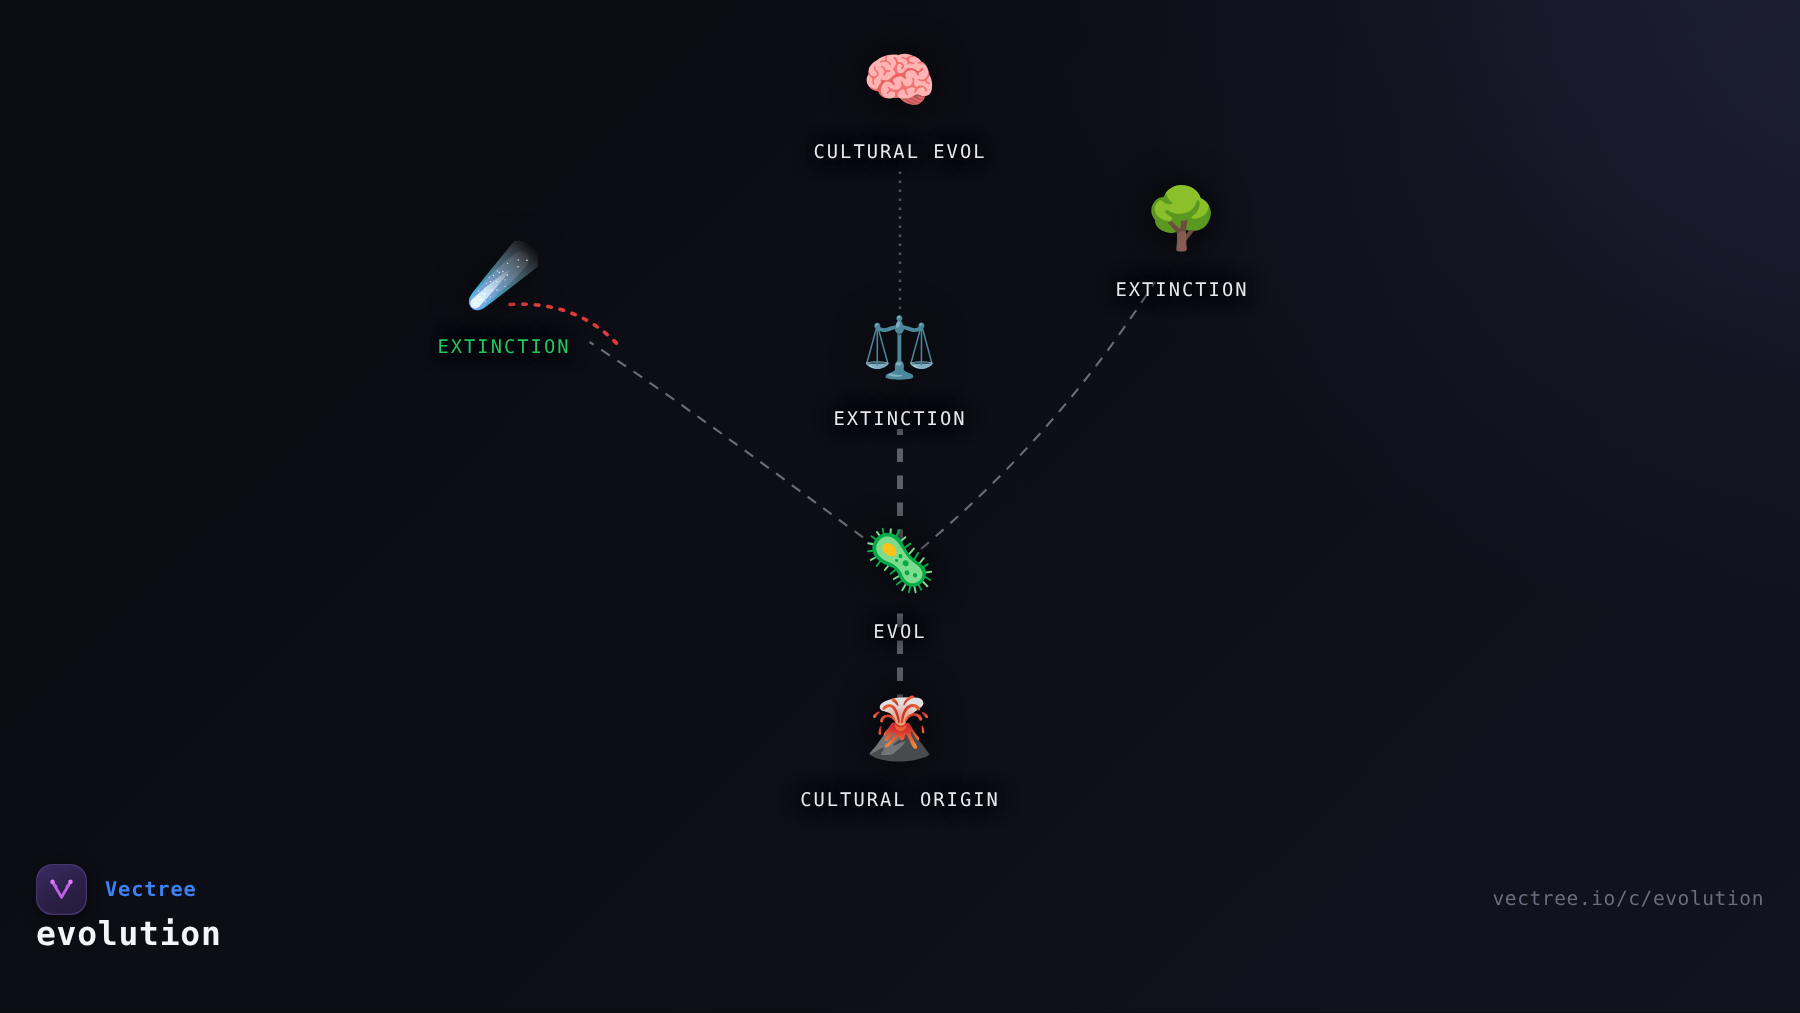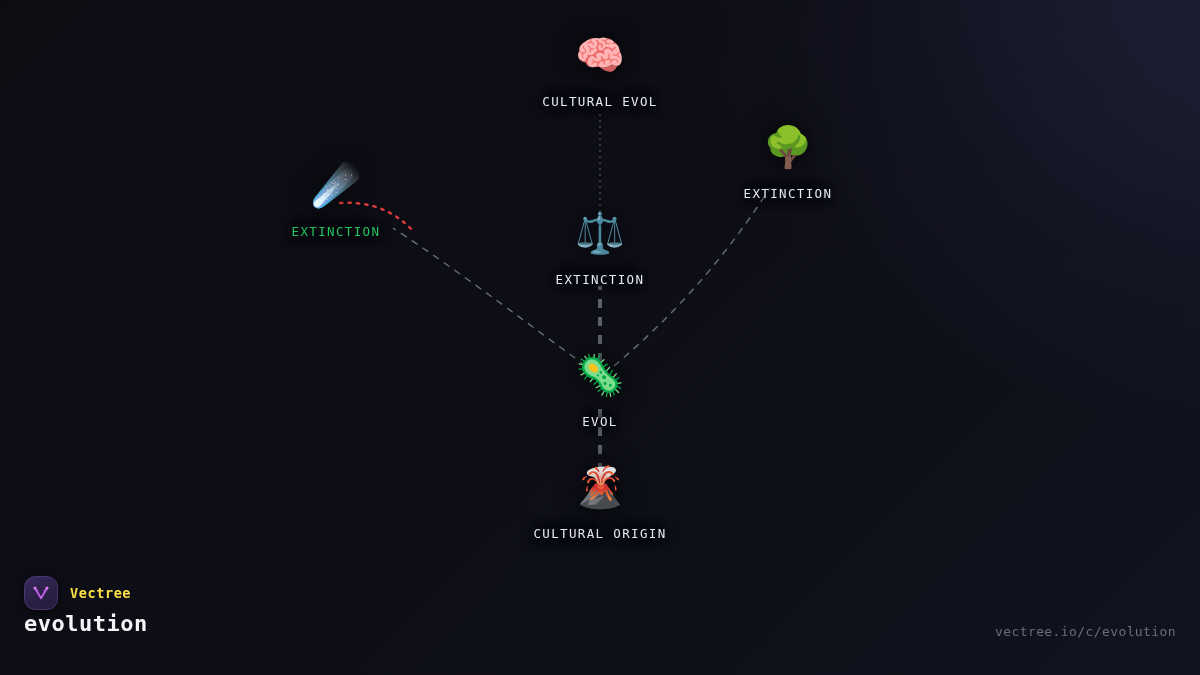--- a/index.html
+++ b/index.html
@@ -46,28 +46,28 @@
     display:flex; align-items:center; gap:12px;
   }
   #brand-logo {
     width:34px; height:34px; border-radius:11px;
     background:linear-gradient(150deg,#3b2a63 0%,#2a2045 55%,#241b3d 100%);
     border:1px solid #46356f;
     display:flex; align-items:center; justify-content:center;
     box-shadow:0 2px 8px rgba(0,0,0,0.55);
   }
   #brand-name {
-    font-size:13.5px; font-weight:bold; color:#fde047; letter-spacing:0.6px;
+    font-size:13.5px; font-weight:bold; color:#3b82f6; letter-spacing:0.6px;
   }
   #page-slug {
     position:absolute; left:24px; top:611px;
     font-size:22px; font-weight:bold; color:#f4f5f8; letter-spacing:0.5px;
   }
   #site-url {
-    position:absolute; right:24px; top:624px;
+    position:absolute; right:24px; top:592px;
     font-size:13px; color:#6a6d7d; letter-spacing:0.4px;text-align:center;
   }
 </style>
 </head>
 <body>
 
 <div id="bg-wash"></div>
 
 <svg id="graph-canvas" viewBox="0 0 1200 675" width="1200" height="675">
 

